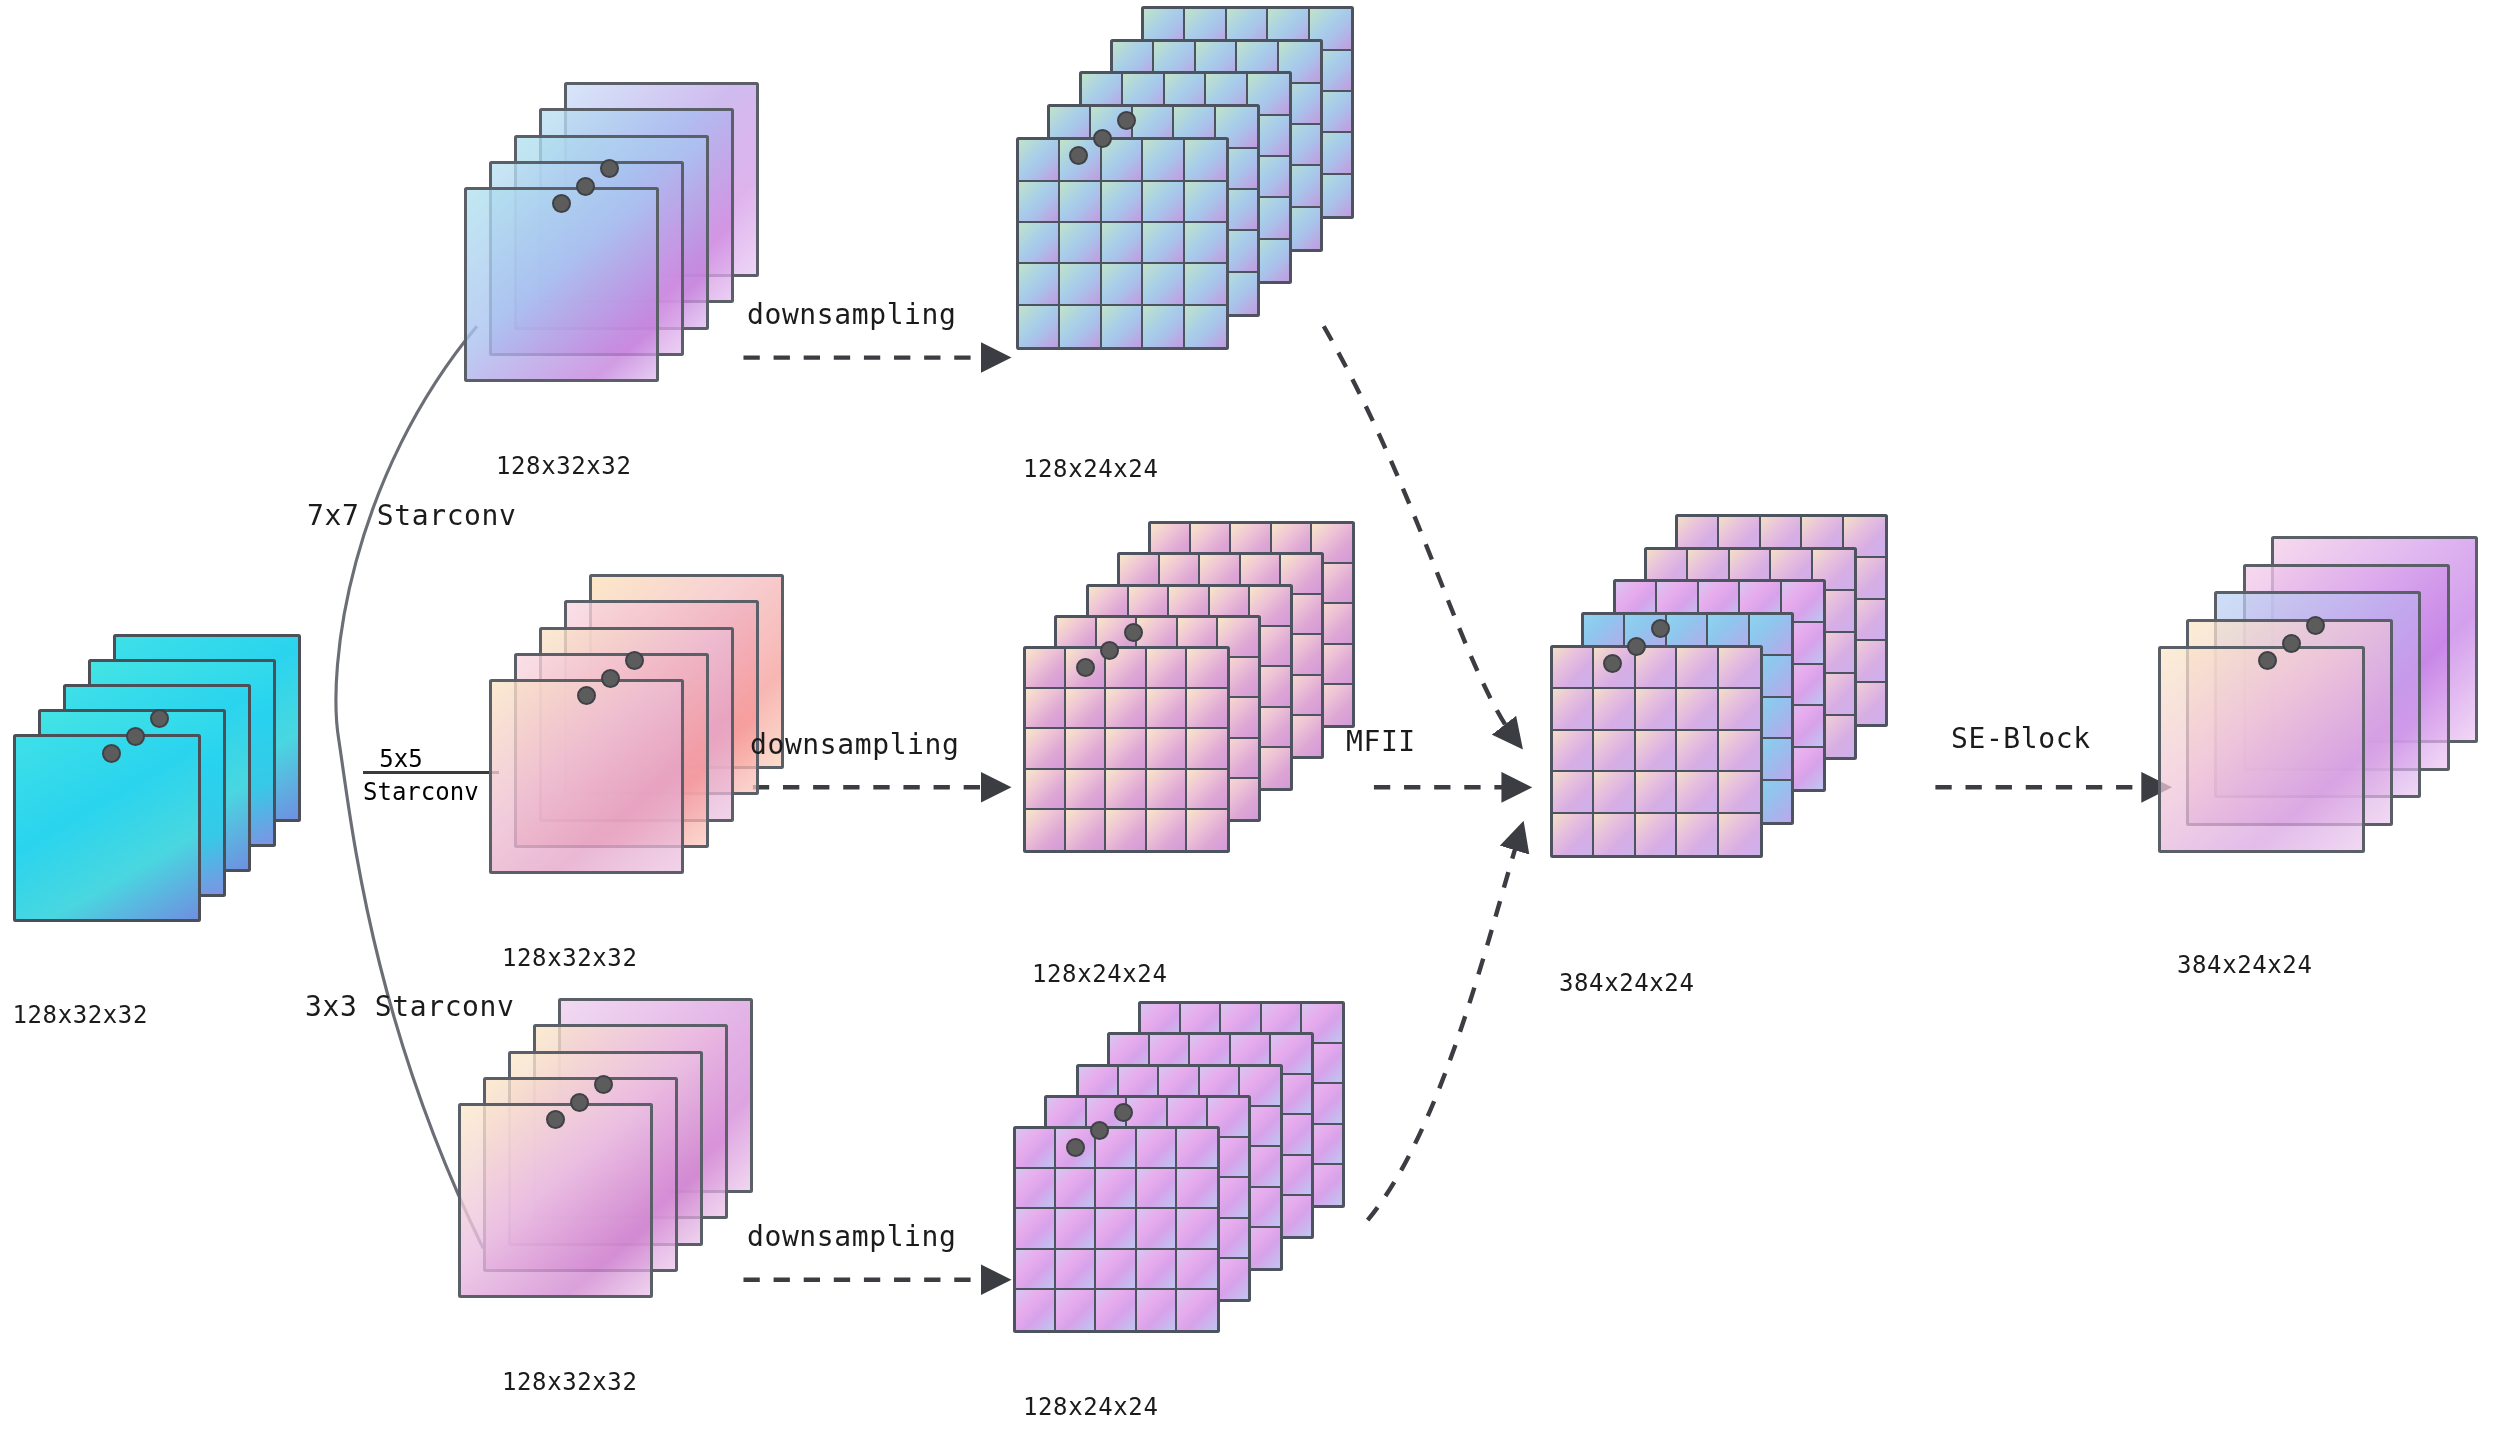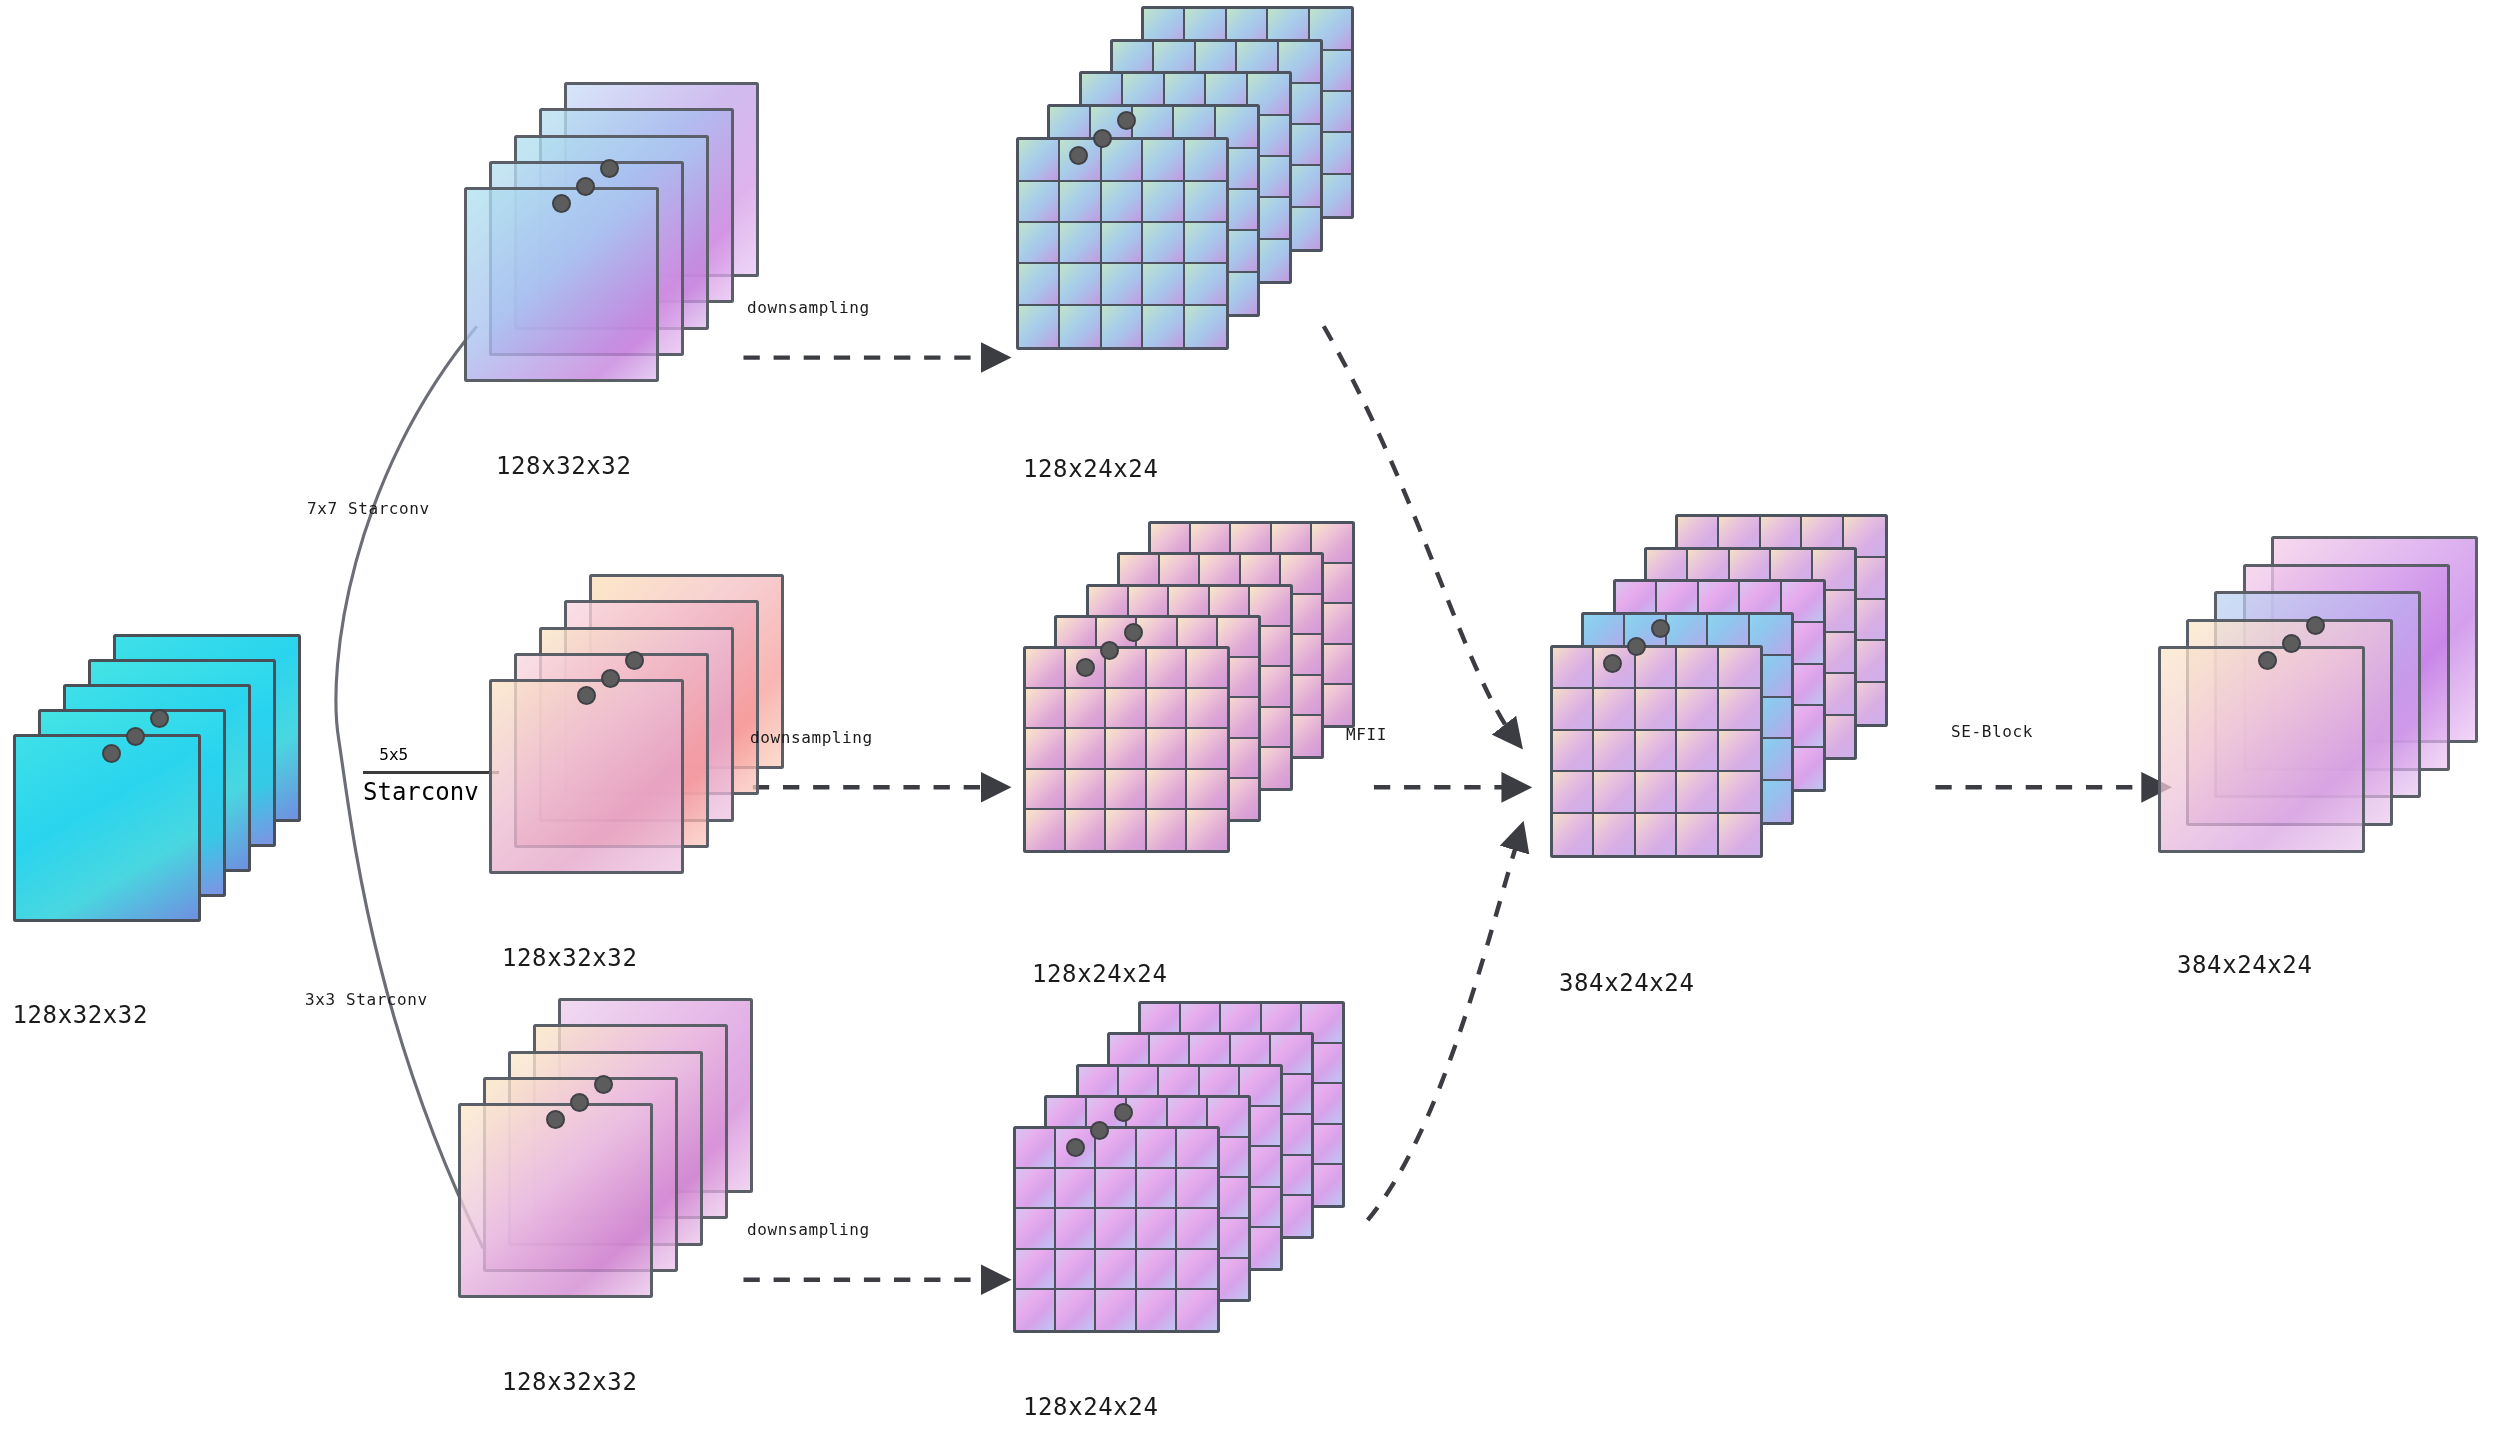--- a/index.html
+++ b/index.html
@@ -84,23 +84,23 @@
   
   .label {
     position:absolute;
     color:#1b1b1b;
     font-family:"DejaVu Sans Mono", monospace;
     font-size:24px;
     letter-spacing:0.6px;
     white-space:nowrap;
   }
   .dim { font-size:24px; }
-  .op  { font-size:16px;text-align:center; }
+  .op  { font-size:28px;text-align:center; }
   .frac { position:absolute; white-space:nowrap; }
-  .frac .num { position:absolute; left:16.3px; top:-30px; font-size:16px; }
+  .frac .num { position:absolute; left:16.3px; top:-30px; font-size:24px; }
   .frac .den { position:absolute; left:0; top:2.5px; font-size:24px; }
   .frac .bar { position:absolute; left:0; top:-3.8px; width:136px; height:2.5px; background:#3b3b3b; }
 </style>
 </head>
 <body>
 
 <div id="canvas">
 
   <svg id="wires" viewBox="0 0 4004 2313">
     <defs>

